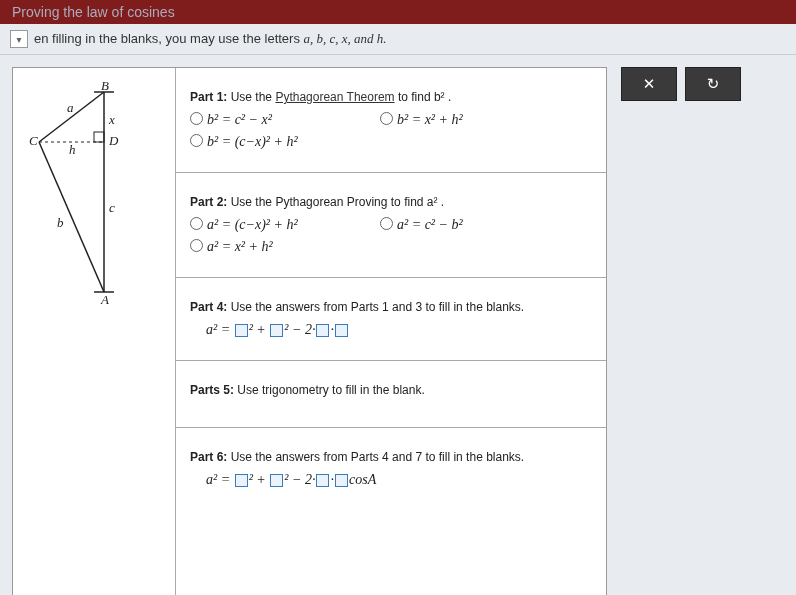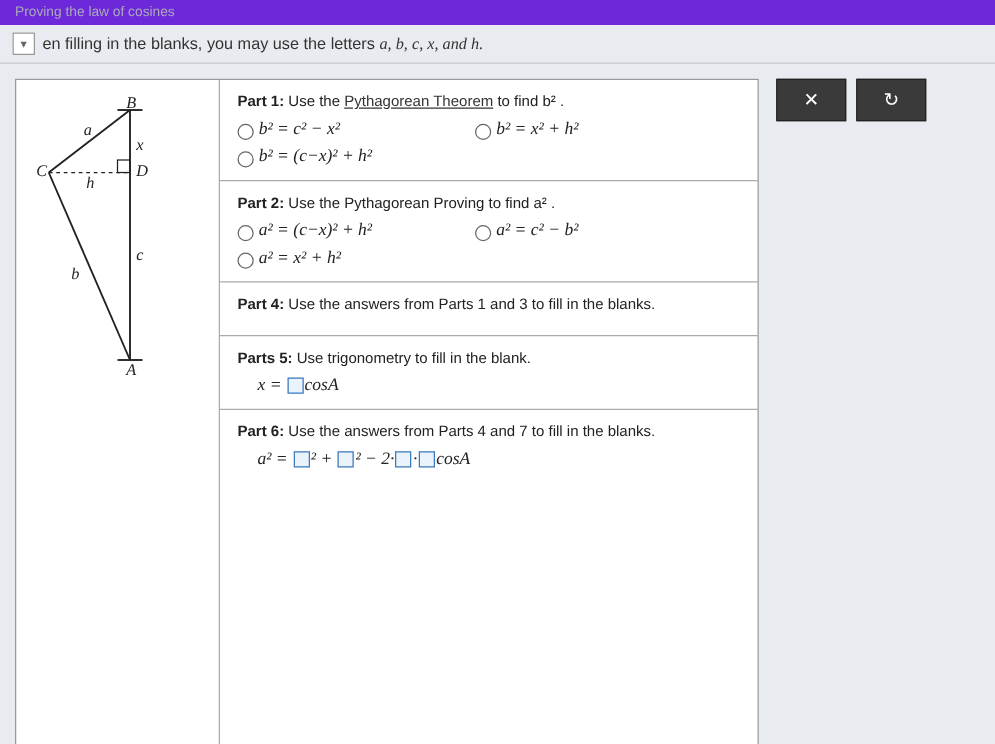--- a/index.html
+++ b/index.html
@@ -1,29 +1,29 @@
 <!DOCTYPE html>
 <html><head>
 <meta charset="utf-8">
 <style>
 body{margin:0;font-family:Arial,sans-serif;background:#1a1e3a;font-size:13px;color:#222}
-.top-bar{background:#6d28d9;color:#aab;padding:4px 12px;font-size:11px}
+.top-bar{background:#7f1d1d;color:#aab;padding:4px 12px;font-size:14px}
 .sub-bar{background:#e8ecf0;padding:6px 10px;font-size:13px;color:#333;border-bottom:1px solid #ccc;display:flex;align-items:center;gap:6px}
 .sub-bar .chev{width:16px;height:16px;background:#fff;border:1px solid #999;display:flex;align-items:center;justify-content:center;font-size:10px;color:#666}
 .main{display:flex;padding:12px;gap:14px;background:#e8ecf0;min-height:540px}
 .content{background:#fff;border:1px solid #999;display:flex}
 .left-col{width:150px;padding:14px 6px;border-right:1px solid #aaa;display:flex;align-items:flex-start;justify-content:center}
 .right-col{width:430px}
-.part{border-bottom:1px solid #aaa;padding:10px 14px}
+.part{border-bottom:1px solid #aaa;padding:22px 14px}
 .part:last-child{border-bottom:none}
 .part-title{font-size:12px;margin-bottom:8px}
 .part-title b{font-weight:bold}
 .link{text-decoration:underline;color:#333}
 .opts{display:flex;flex-wrap:wrap;gap:6px 30px;font-family:'Times New Roman',serif;font-size:14px;font-style:italic}
-.opt{display:flex;align-items:flex-end;gap:4px;min-width:160px}
+.opt{display:flex;align-items:flex-start;gap:4px;min-width:160px}
 .radio{width:11px;height:11px;border:1px solid #666;border-radius:50%;flex-shrink:0}
 .eq{font-family:'Times New Roman',serif;font-size:14px;font-style:italic;margin-left:16px}
 .box{display:inline-block;width:11px;height:11px;border:1px solid #3a7abd;background:#eaf2fb;vertical-align:middle;margin:0 1px}
 .btns{display:flex;gap:8px}
 .btn{width:54px;height:32px;background:#3a3a3a;color:#fff;display:flex;align-items:center;justify-content:center;border:1px solid #222;font-size:15px}
 svg{overflow:visible}
 .ital{font-style:italic;font-family:'Times New Roman',serif}
 </style>
 </head>
 <body>
@@ -92,25 +92,25 @@
      <div class="opt">
               <span class="radio"></span>
               <span>a² = x² + h²</span>
             </div>
     </div>
    </div>
 
 
    <div class="part">
     <div class="part-title"><b>Part 4: </b><span>Use the answers from Parts 1 and 3 to fill in the blanks.</span></div>
+    <div class="eq"><span>a² = </span><span class="box"></span><span>² + </span><span class="box"></span><span>² − 2·</span><span class="box"></span><span>·</span><span class="box"></span></div>
    </div>
 
    <div class="part">
     <div class="part-title"><b>Parts 5: </b><span>Use trigonometry to fill in the blank.</span></div>
-    <div class="eq"><span>x = </span><span class="box"></span><span>cosA</span></div>
    </div>
 
    <div class="part">
     <div class="part-title"><b>Part 6: </b><span>Use the answers from Parts 4 and 7 to fill in the blanks.</span></div>
     <div class="eq"><span>a² = </span><span class="box"></span><span>² + </span><span class="box"></span><span>² − 2·</span><span class="box"></span><span>·</span><span class="box"></span><span>cosA</span></div>
    </div>
 
   </div>
  </div>
 

